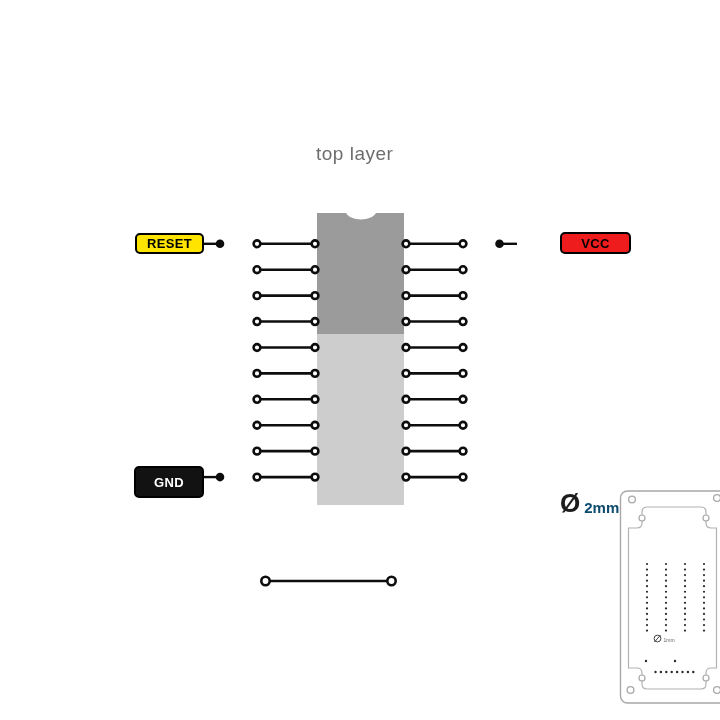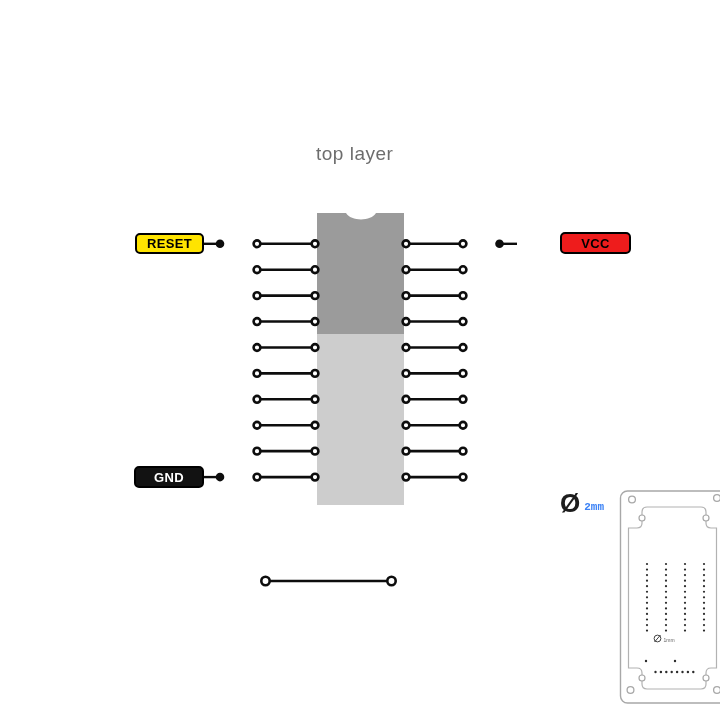--- a/index.html
+++ b/index.html
@@ -13,27 +13,27 @@
   }
   svg.layer{position:absolute;left:0;top:0;}
   .netlabel{
     position:absolute;display:flex;align-items:center;justify-content:center;
     border:2.5px solid #000;border-radius:5px;
     font-weight:bold;font-size:13px;letter-spacing:0.3px;
     box-sizing:border-box;
   }
   #label-reset{left:135px;top:233px;width:69px;height:21px;}
   #label-vcc{left:516px;top:232px;width:71px;height:22px;margin-left:44px;}
-  #label-gnd{left:134px;top:466px;width:70px;height:22px;}
+  #label-gnd{left:134px;top:466px;width:70px;height:32px;}
   .drillnote{
     position:absolute;left:560px;top:490px;display:flex;align-items:flex-end;
     color:#1d1d1d;
   }
   .phi{font-size:26px;font-weight:bold;line-height:26px;}
-  .phi-txt{font-size:11px;font-weight:bold;color:#3b82f6;margin-left:4px;line-height:17px;font-family:Liberation Mono, monospace;}
+  .phi-txt{font-size:15px;font-weight:bold;color:#0c4a6e;margin-left:4px;line-height:17px;}
   #inset{position:absolute;left:618px;top:487px;}
 </style>
 </head>
 <body>
 
 <div class="canvas">
 
   <div class="title">top layer</div>
 
   <svg id="diagram" class="layer" width="720" height="720" viewBox="0 0 720 720">

